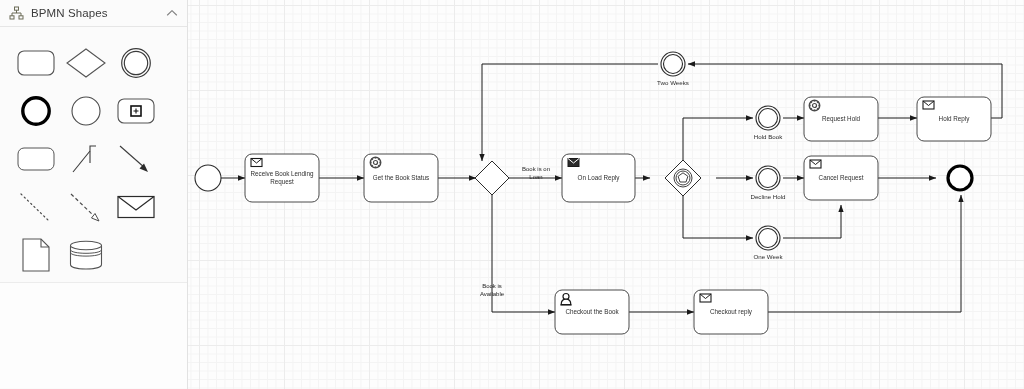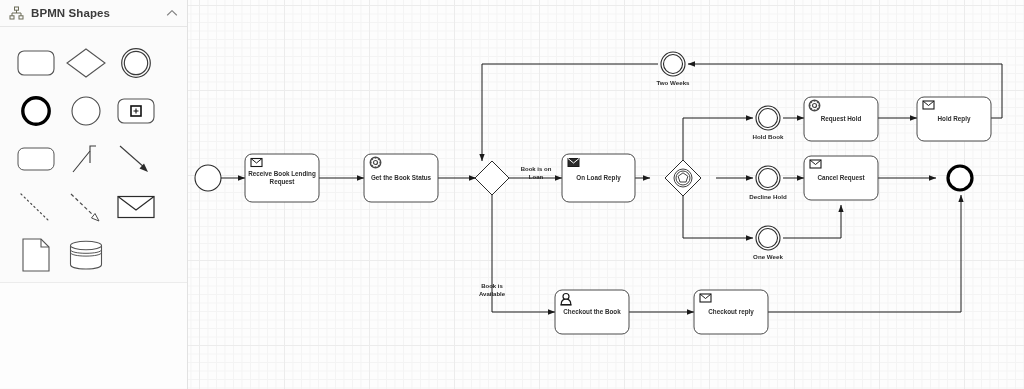--- a/index.html
+++ b/index.html
@@ -3,21 +3,21 @@
 <meta charset="utf-8">
 <style>
   * { box-sizing: border-box; }
   html, body {
     margin: 0; padding: 0;
     width: 1024px; height: 389px;
     overflow: hidden;
     font-family: "Liberation Sans", sans-serif;
     background: #ffffff;
   }
-  #app { position: relative; width: 1024px; height: 389px; display: flex; font-weight: bold; }
+  #app { position: relative; width: 1024px; height: 389px; display: flex; }
 
   
   #sidebar {
     position: relative;
     width: 188px; height: 389px;
     background: #fbfbfb;
     border-right: 1px solid #e2e2e2;
     flex: 0 0 188px;
   }
   #palette-header {

